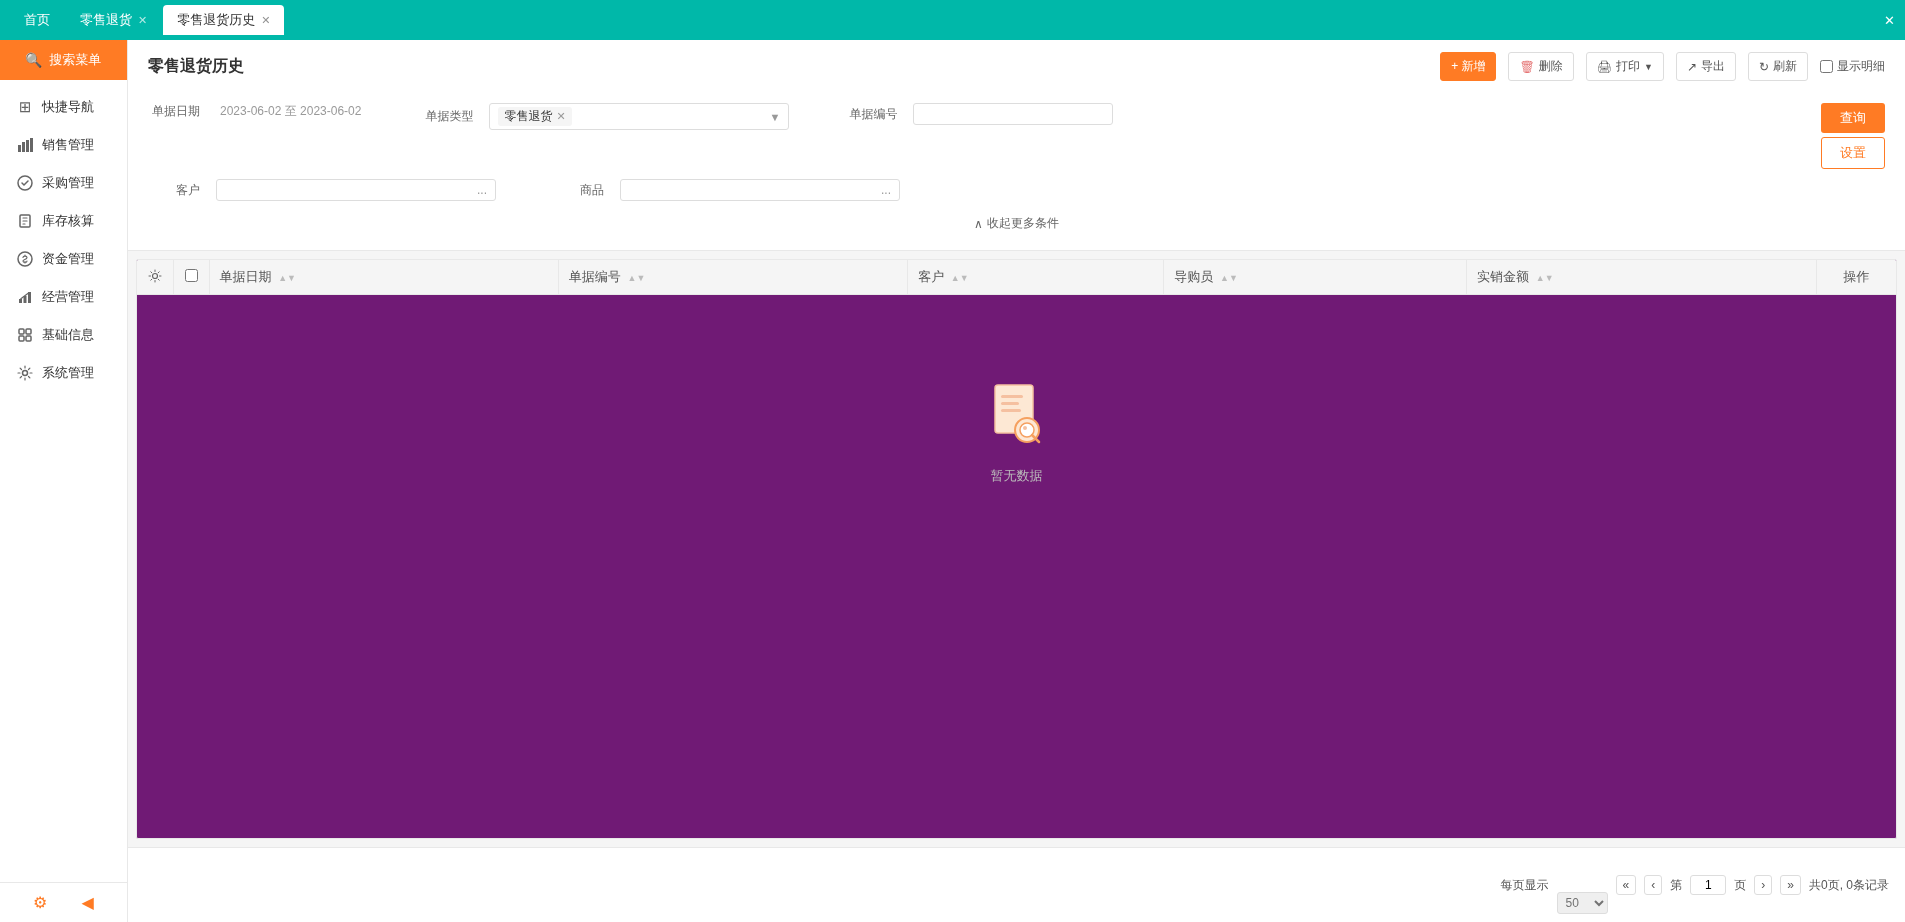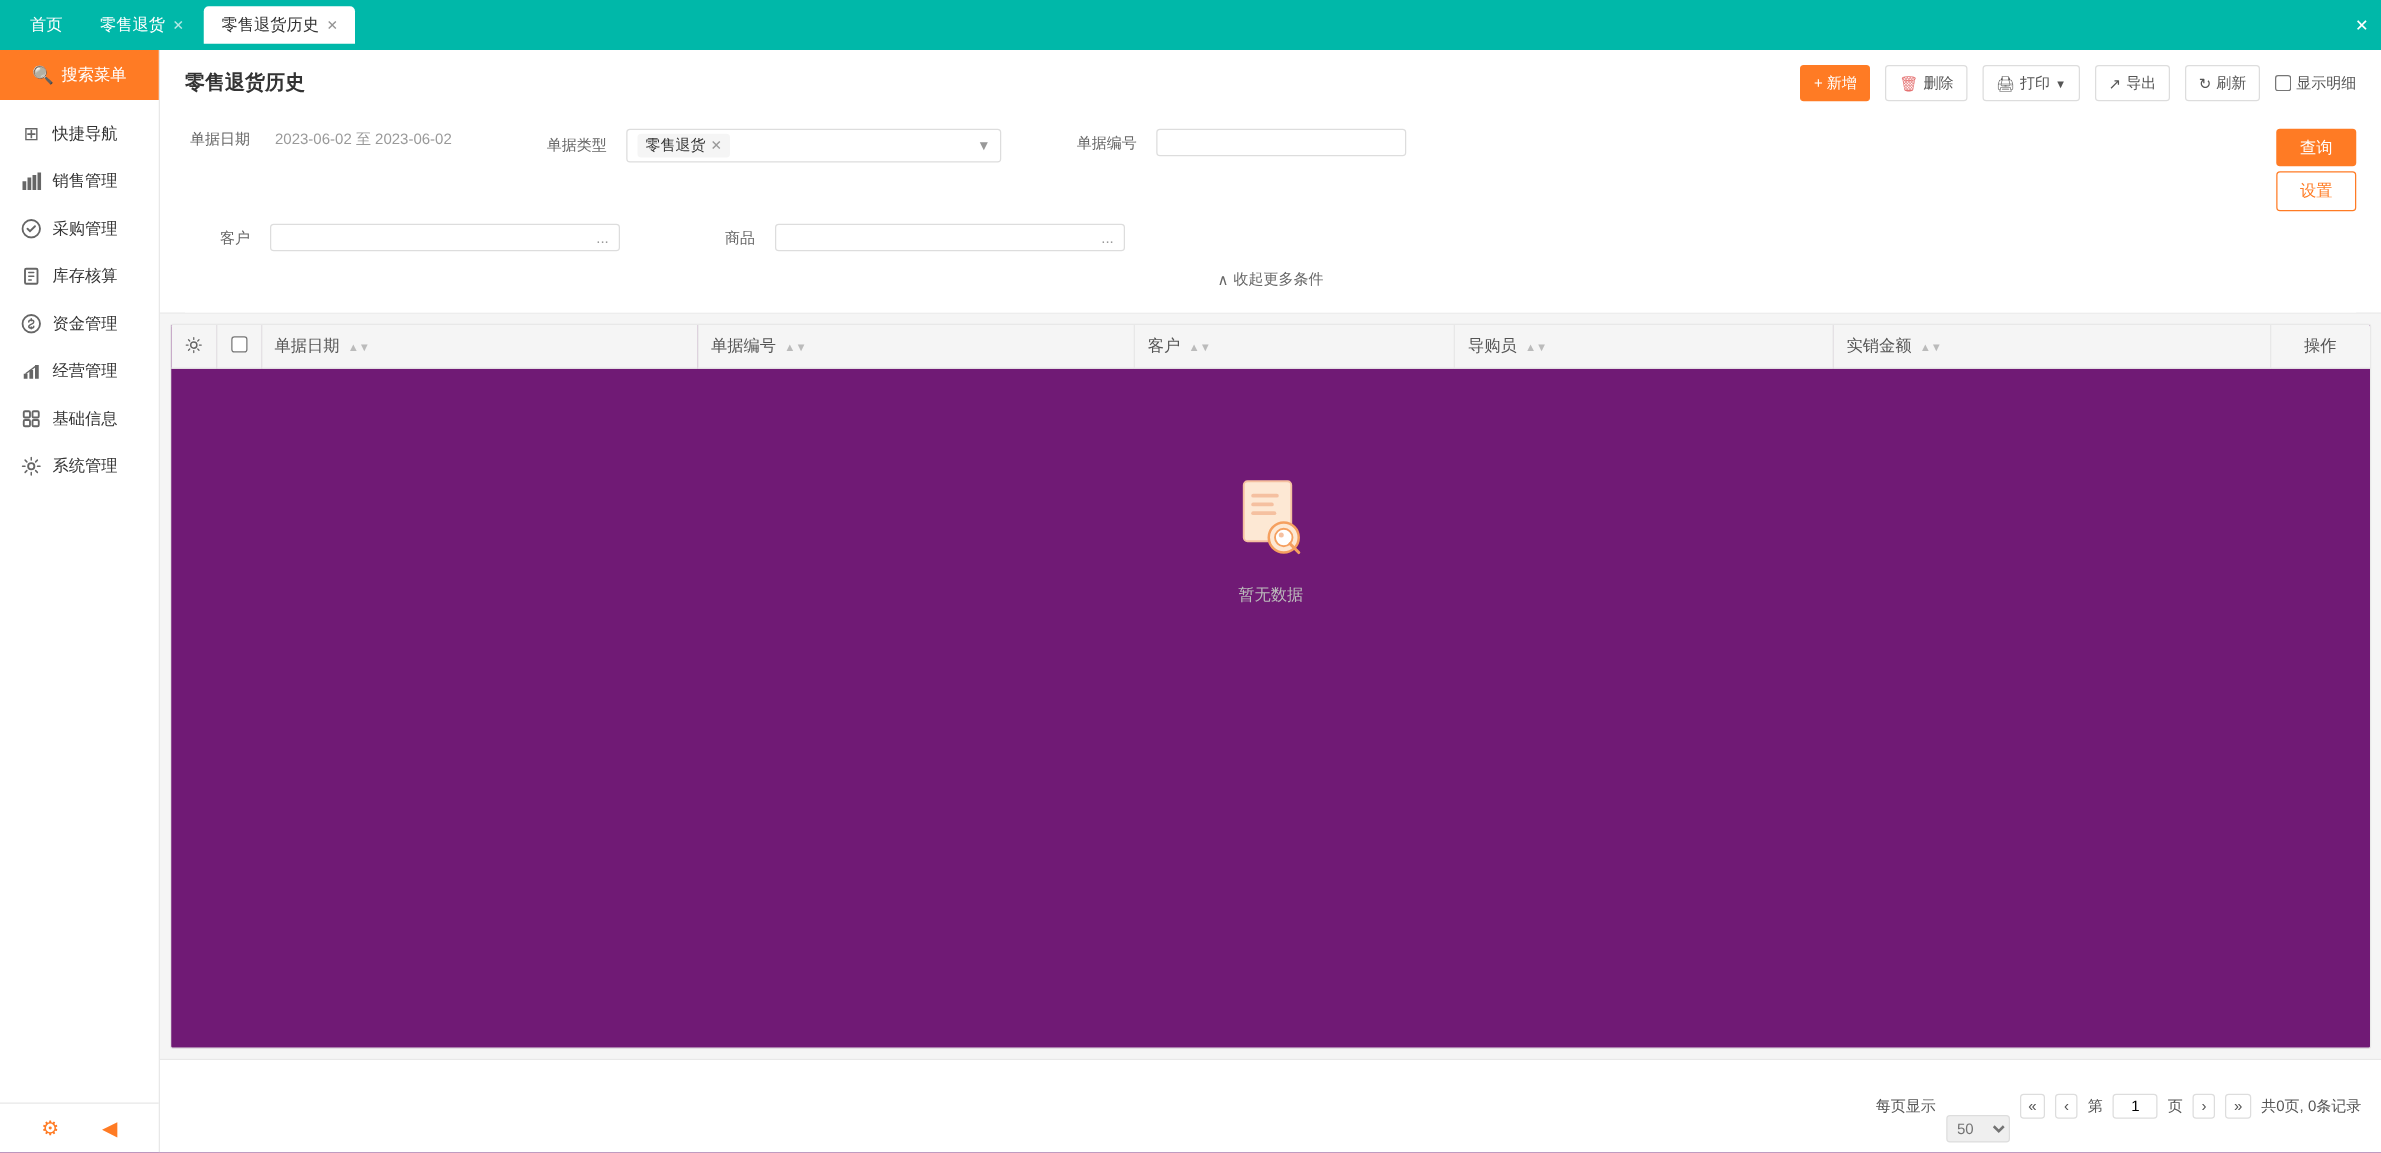--- a/index.html
+++ b/index.html
@@ -529,21 +529,21 @@
       </div>
 
       <div class="filter-area">
 
         <div style="display:flex; align-items:flex-start; gap:16px; margin-bottom:10px;">
           <div style="display:flex; align-items:center; gap:8px; flex-wrap:wrap;">
             <span class="filter-label">单据日期</span>
             <span class="date-range">2023-06-02 至 2023-06-02</span>
           </div>
 
-          <div style="display:flex; align-items:center; gap:8px; margin-left:56px;">
+          <div style="display:flex; align-items:center; gap:8px; margin-left:44px;">
             <span class="filter-label">单据类型</span>
             <div class="filter-tag-wrap">
               <div class="filter-tag">
                 <span>零售退货</span>
                 <span class="filter-tag-close">✕</span>
               </div>
               <span class="filter-dropdown-arrow">▼</span>
             </div>
           </div>
 

